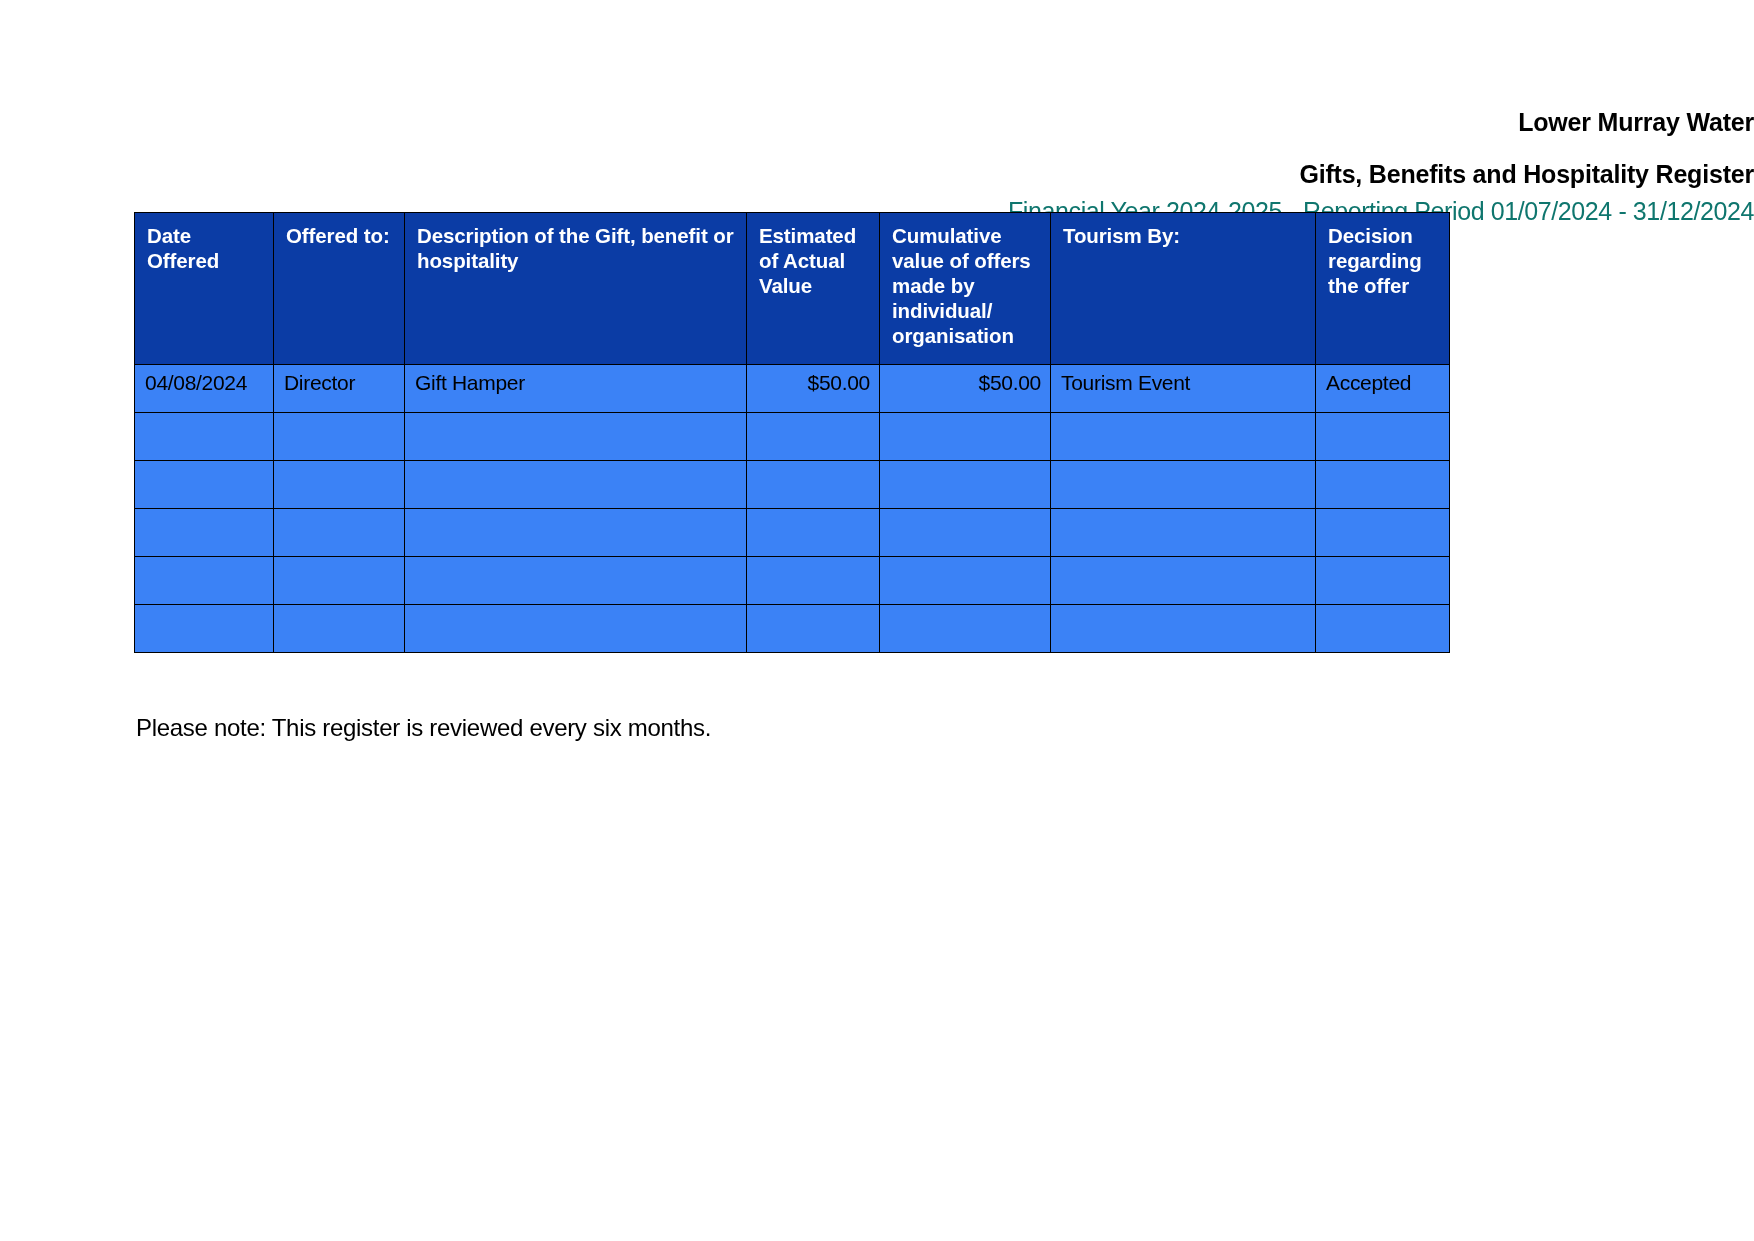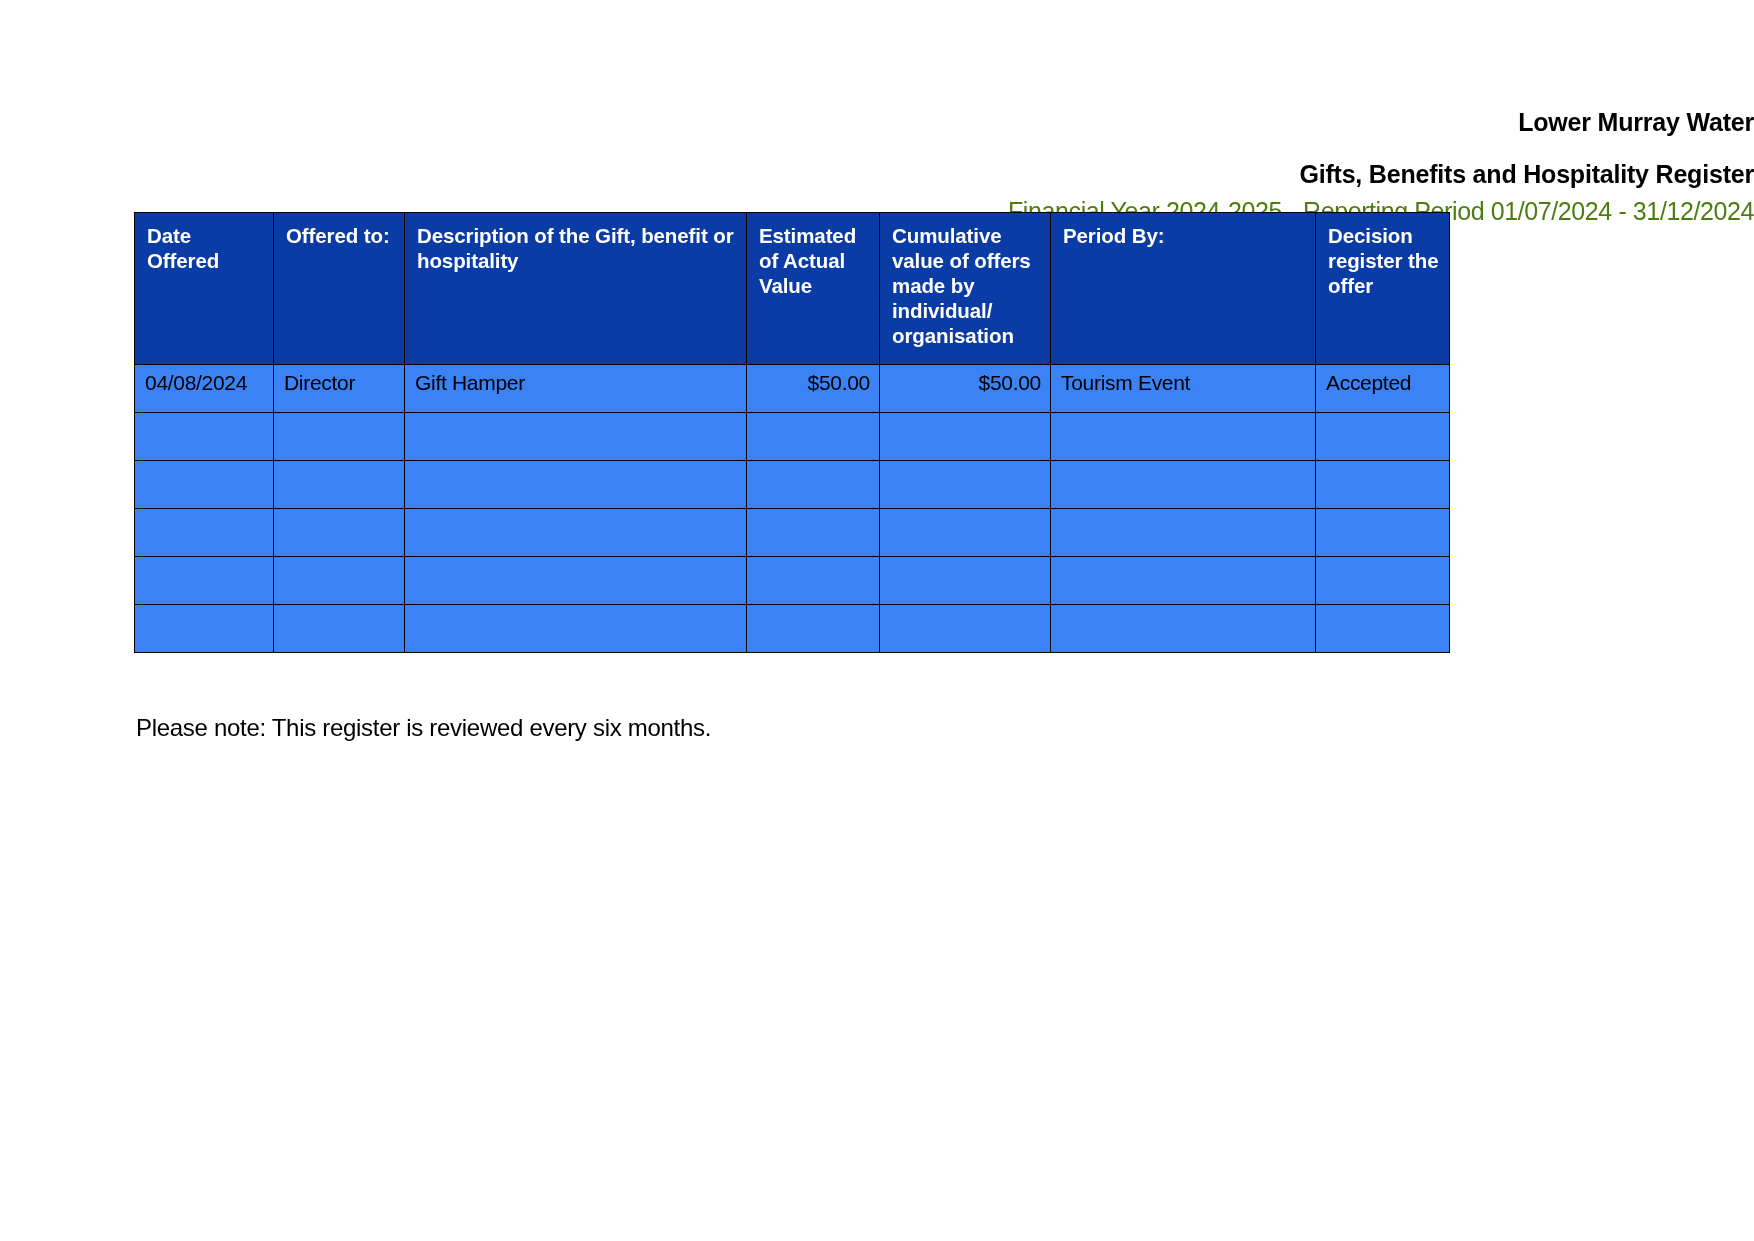--- a/index.html
+++ b/index.html
@@ -44,21 +44,21 @@
     line-height: 36px;
     margin-top: 16px;
     color: #000;
   }
   .doc-subtitle {
     font-size: 25px;
     font-weight: normal;
     letter-spacing: -0.4px;
     line-height: 34px;
     margin-top: 2px;
-    color: #4d7c0f;
+    color: #0f766e;
   }
 
   
   .register-table {
     position: absolute;
     left: 134px;
     top: 212px;
     width: 1315px;
     border-collapse: collapse;
     table-layout: fixed;
@@ -143,22 +143,22 @@
         <col class="c-by">
         <col class="c-dec">
     </colgroup>
     <thead>
       <tr>
         <th>Date Offered</th>
         <th>Offered to:</th>
         <th>Description of the Gift, benefit or hospitality</th>
         <th>Estimated of Actual Value</th>
         <th>Cumulative value of offers made by individual/ organisation</th>
-        <th>Period By:</th>
-        <th>Decision register the offer</th>
+        <th>Tourism By:</th>
+        <th>Decision regarding the offer</th>
       </tr>
     </thead>
     <tbody>
       <tr>
         <td>04/08/2024</td>
         <td>Director</td>
         <td>Gift Hamper</td>
         <td class="num">$50.00</td>
         <td class="num">$50.00</td>
         <td>Tourism Event</td>

